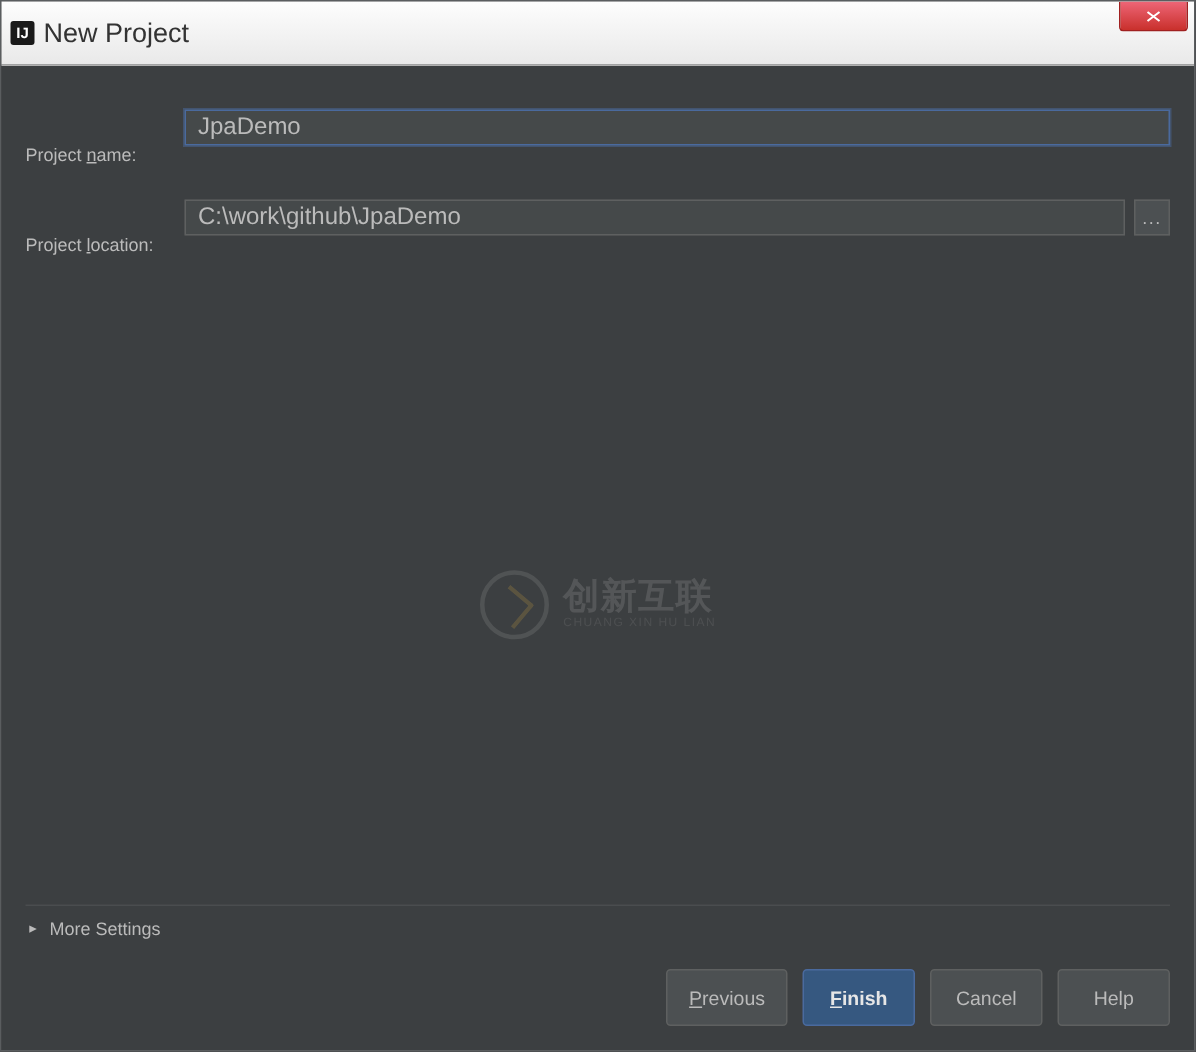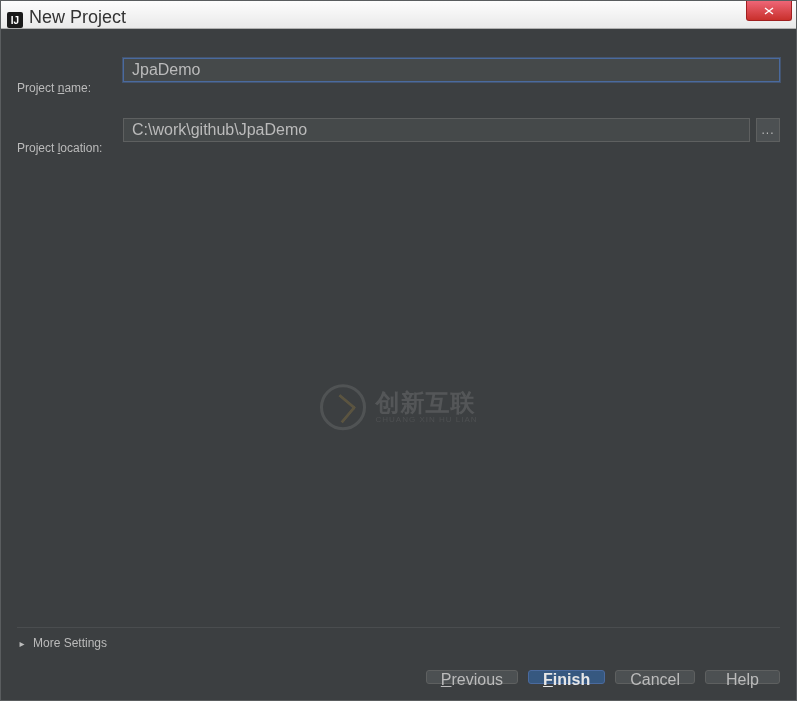--- a/index.html
+++ b/index.html
@@ -13,25 +13,25 @@
     .window-border {
       width: 797px;
       height: 701px;
       background: #3c3f41;
       border: 1px solid #5a5d5f;
       box-shadow: 0 2px 10px rgba(0,0,0,0.5);
       display: flex;
       flex-direction: column;
     }
     .titlebar {
-      height: 28px;
+      height: 43px;
       background: linear-gradient(#fdfdfd, #e9e9e9);
       border-bottom: 1px solid #b0b0b0;
       display: flex;
-      align-items: flex-end;
+      align-items: center;
       padding-left: 6px;
       position: relative;
     }
     .title-icon {
       width: 16px;
       height: 16px;
       background: #1a1a1a;
       color: #fff;
       display: inline-flex;
       align-items: center;
@@ -187,25 +187,25 @@
       font-size: 10px;
     }
     .button-bar {
       display: flex;
       justify-content: flex-end;
       gap: 10px;
       padding-top: 8px;
     }
     .btn {
       min-width: 75px;
-      height: 14px;
+      height: 38px;
       background: #4c5052;
       border: 1px solid #5e6060;
       color: #bbbbbb;
-      font-size: 16px;
+      font-size: 13px;
       cursor: pointer;
       padding: 0 14px;
       border-radius: 3px;
     }
     .btn .mn { text-decoration: underline; }
     .btn.primary {
       background: #365880;
       border: 1px solid #4a6a9e;
       color: #e6e6e6;
       font-weight: bold;

